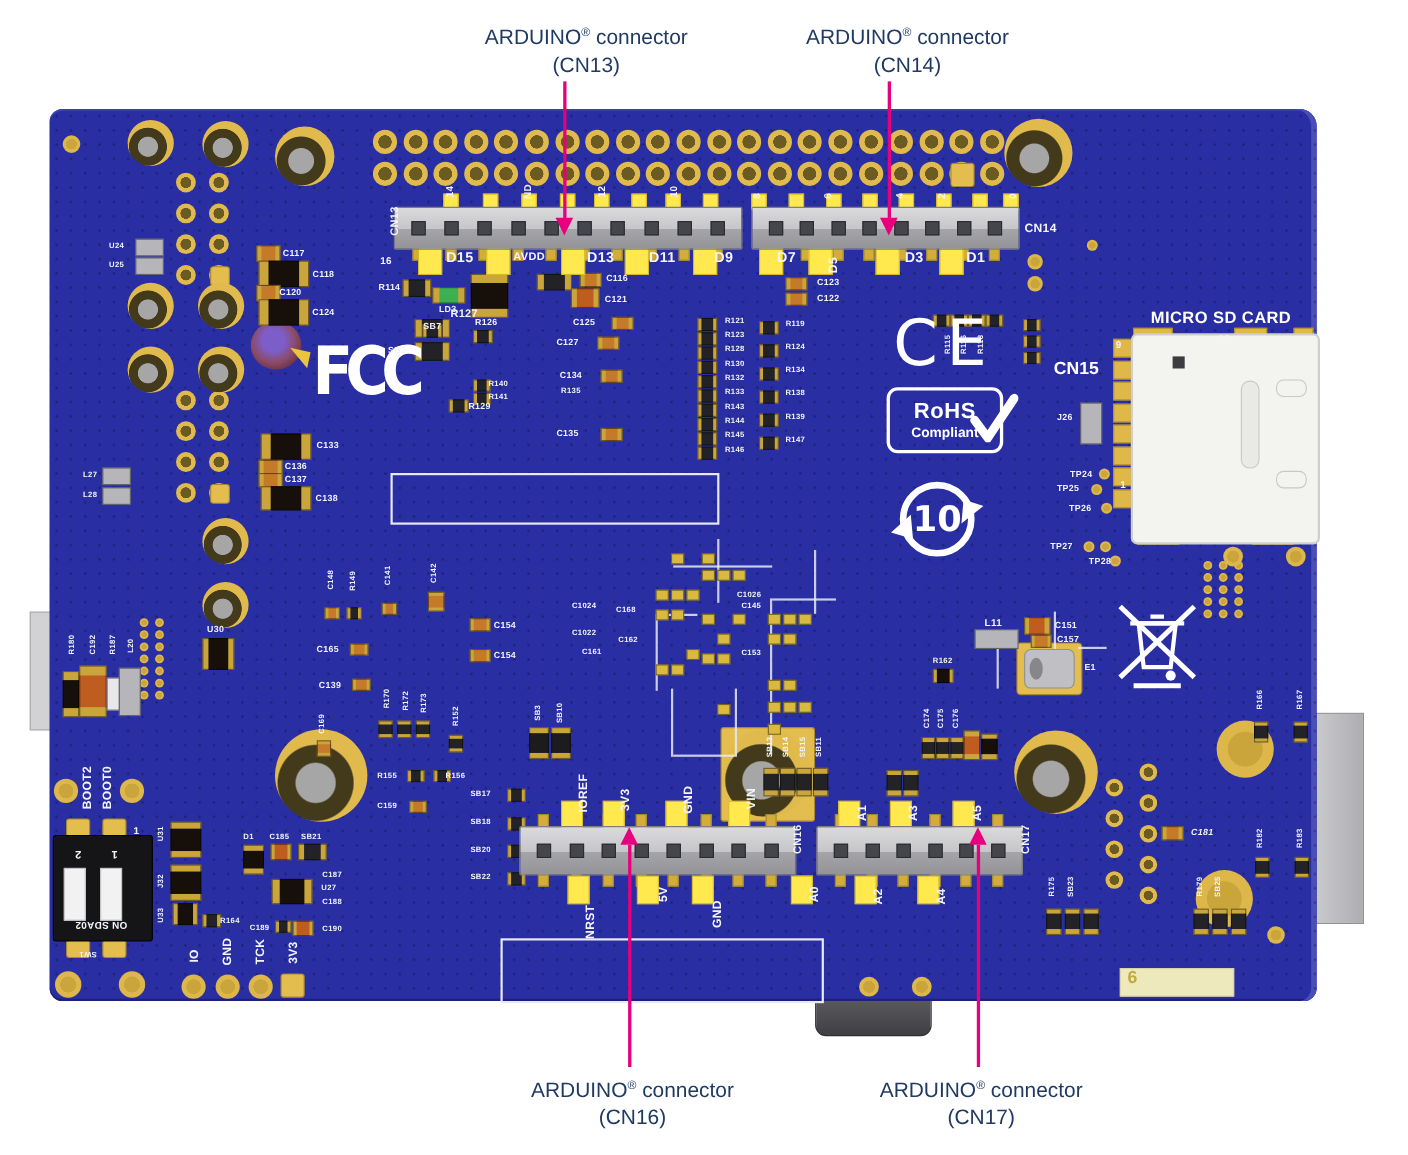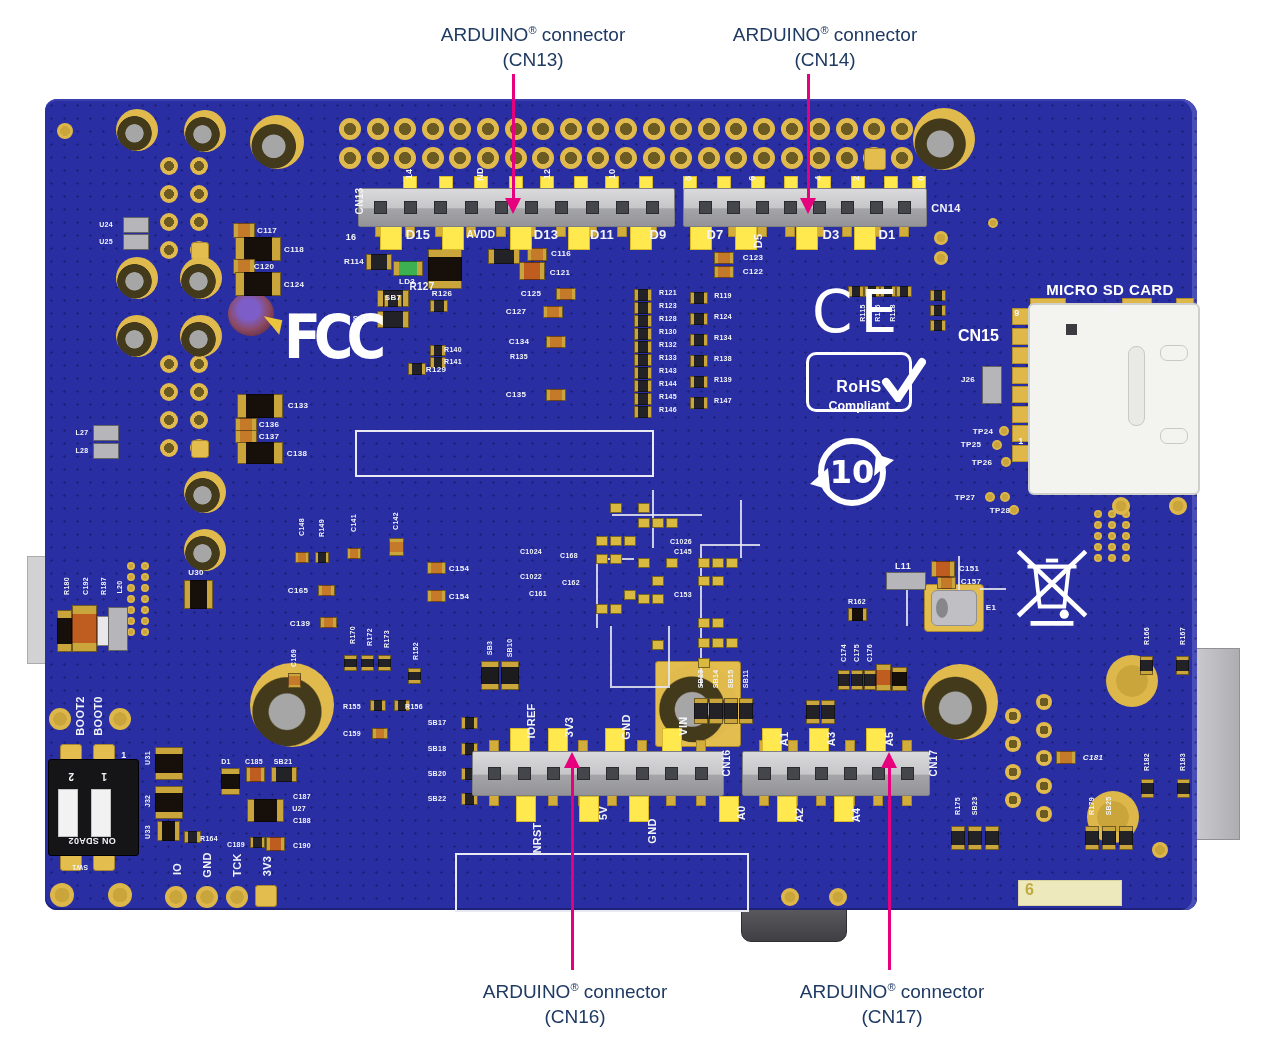--- a/index.html
+++ b/index.html
@@ -46,21 +46,21 @@
   .lead{position:absolute;width:3px;background:#e6007e;z-index:10;}
   .ahead{position:absolute;width:0;height:0;z-index:10;}
   .ahead.down{border-left:8px solid transparent;border-right:8px solid transparent;border-top:16px solid #e6007e;}
   .ahead.up{border-left:8px solid transparent;border-right:8px solid transparent;border-bottom:16px solid #e6007e;}
   
   .fcc{left:284px;top:306px;font-family:"DejaVu Sans",sans-serif;font-weight:bold;font-size:54px;
        letter-spacing:-.13em;transform:scaleY(1.12);}
   .ce{left:812px;top:278px;font-family:"DejaVu Sans",sans-serif;font-size:58px;letter-spacing:8px;}
   .rohs{left:806px;top:352px;width:100px;height:54px;border:3px solid #fff;border-radius:10px;
         text-align:center;}
-  .rohs .t1{display:block;font-weight:bold;font-size:16px;line-height:26px;margin-top:19px;letter-spacing:.5px;}
+  .rohs .t1{display:block;font-weight:bold;font-size:20px;line-height:26px;margin-top:6px;letter-spacing:.5px;}
   .rohs .t2{display:block;font-weight:bold;font-size:12.5px;line-height:13px;}
   .recy{left:806px;top:426px;}
   .weee{left:1006px;top:536px;}
   .sdtitle{left:1026px;top:281px;width:168px;text-align:center;font-weight:bold;font-size:15px;letter-spacing:.4px;}
   .cn15{left:958px;top:327px;font-weight:bold;font-size:16px;}
   .sticker{position:absolute;left:1018px;top:880px;width:102px;height:24px;background:#eee8bd;
         border:1px solid #d9d3a2;z-index:3;}
   .sticker span{font-size:16px;color:#bfab3c;margin-left:6px;font-weight:bold;}
 </style>
 </head>

